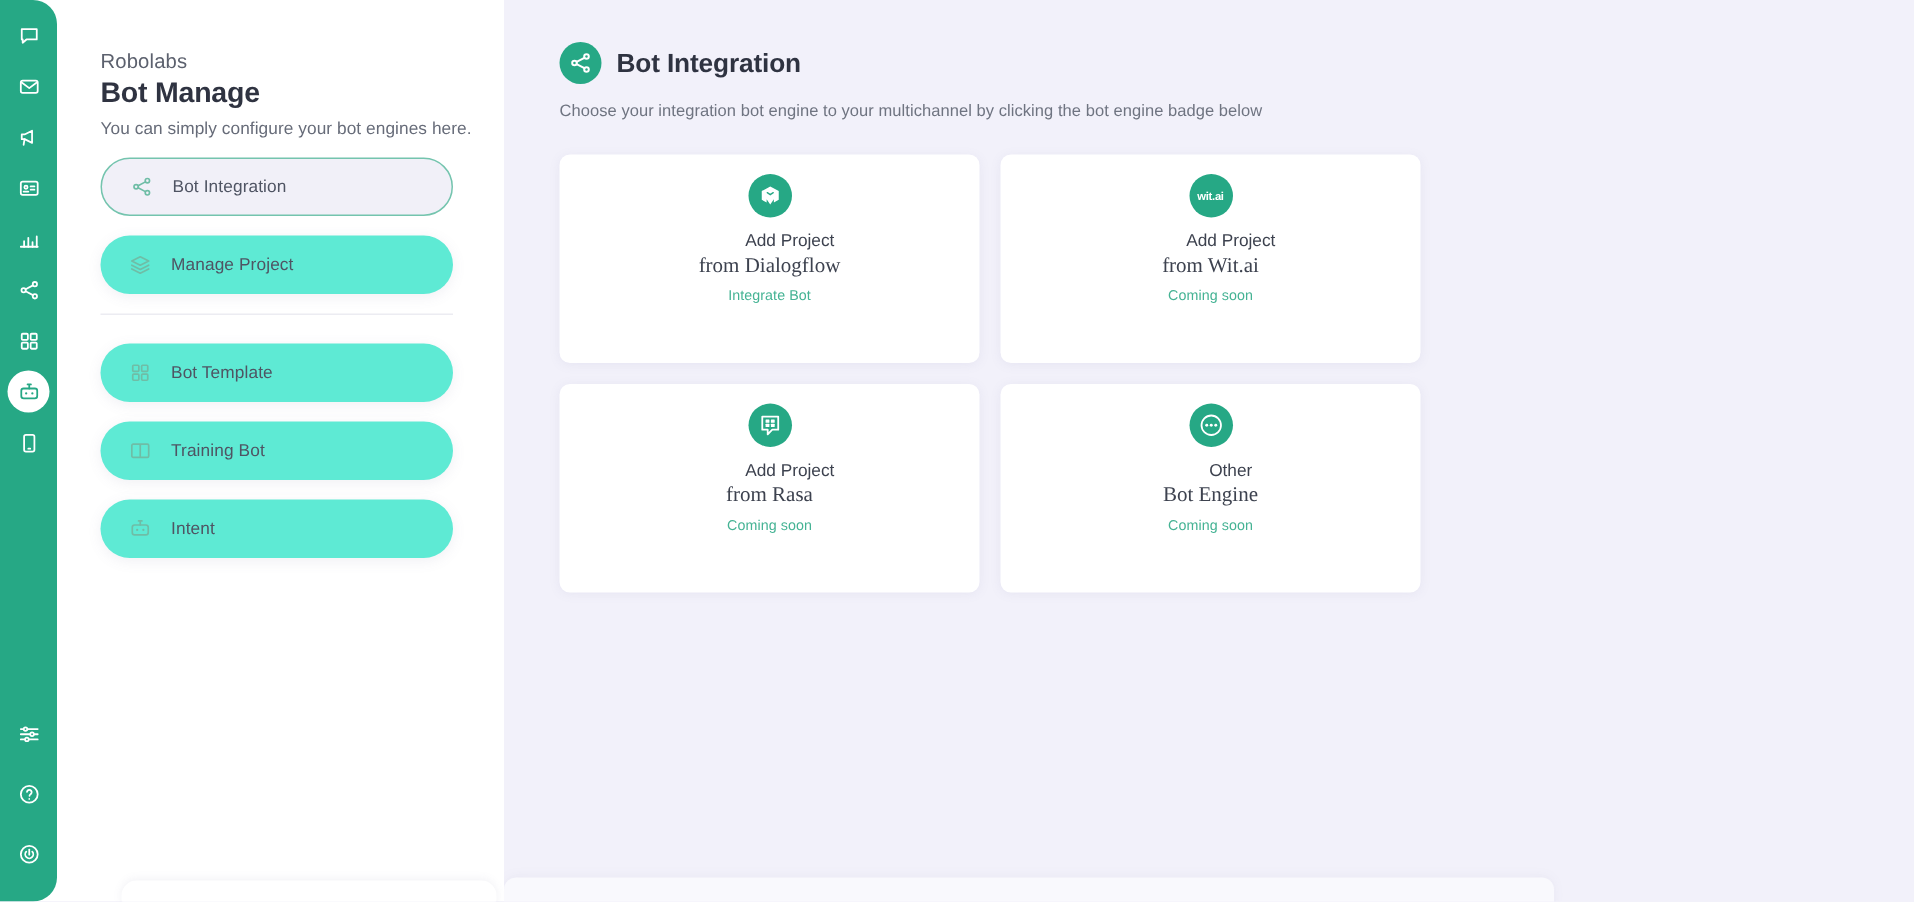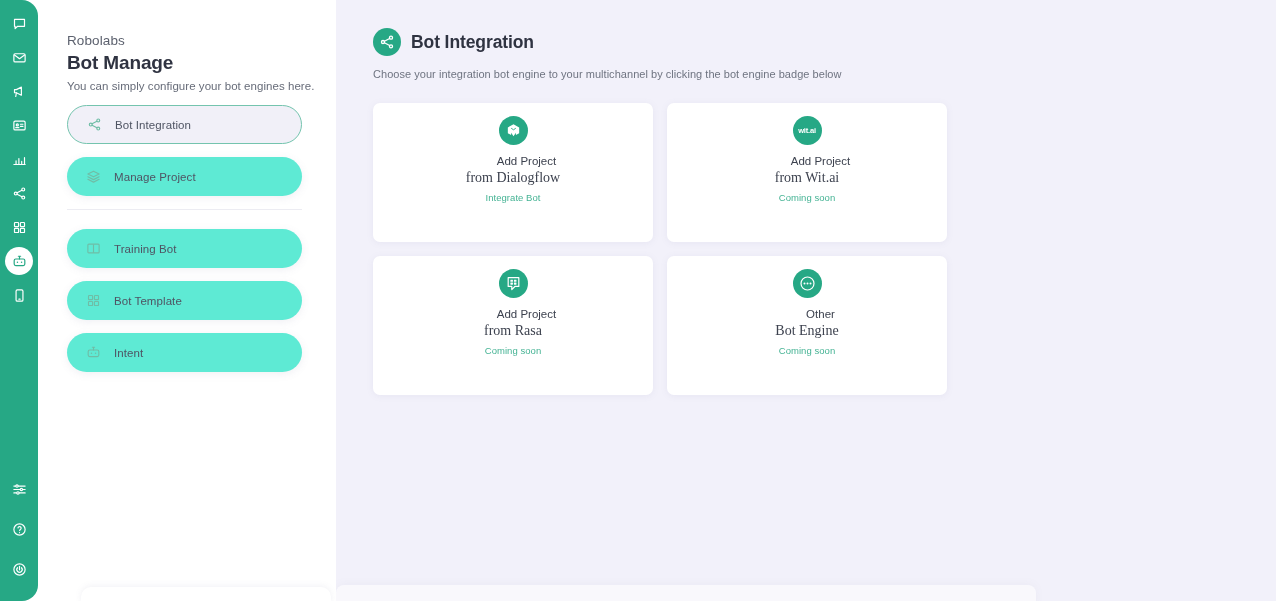--- a/index.html
+++ b/index.html
@@ -432,37 +432,37 @@
       </div>
 
       <div class="menu-divider"></div>
 
       <div class="menu" style="margin-top:0;">
 
 
         <div class="menu-item">
           <span class="menu-icon">
             <svg width="15" height="15" viewBox="0 0 24 24" fill="none" stroke="#6fbda6" stroke-width="1.8" stroke-linecap="round" stroke-linejoin="round">
-              <rect x="3" y="5" width="18" height="14" rx="1.5"></rect>
-              <path d="M12 6v12"></path>
-            </svg>
-          </span>
-          <span class="menu-label">Training Bot</span>
-        </div>
-
-        <div class="menu-item">
-          <span class="menu-icon">
-            <svg width="15" height="15" viewBox="0 0 24 24" fill="none" stroke="#6fbda6" stroke-width="1.8" stroke-linecap="round" stroke-linejoin="round">
               <rect x="4" y="4" width="6.5" height="6.5" rx="1"></rect>
               <rect x="13.5" y="4" width="6.5" height="6.5" rx="1"></rect>
               <rect x="4" y="13.5" width="6.5" height="6.5" rx="1"></rect>
               <rect x="13.5" y="13.5" width="6.5" height="6.5" rx="1"></rect>
             </svg>
           </span>
           <span class="menu-label">Bot Template</span>
+        </div>
+
+        <div class="menu-item">
+          <span class="menu-icon">
+            <svg width="15" height="15" viewBox="0 0 24 24" fill="none" stroke="#6fbda6" stroke-width="1.8" stroke-linecap="round" stroke-linejoin="round">
+              <rect x="3" y="5" width="18" height="14" rx="1.5"></rect>
+              <path d="M12 6v12"></path>
+            </svg>
+          </span>
+          <span class="menu-label">Training Bot</span>
         </div>
 
         <div class="menu-item">
           <span class="menu-icon">
             <svg width="15" height="15" viewBox="0 0 24 24" fill="none" stroke="#6fbda6" stroke-width="1.8" stroke-linecap="round" stroke-linejoin="round">
               <rect x="3.5" y="8" width="17" height="10.5" rx="2.5"></rect>
               <circle cx="8.7" cy="13.2" r="1.2" fill="#6fbda6" stroke="none"></circle>
               <circle cx="15.3" cy="13.2" r="1.2" fill="#6fbda6" stroke="none"></circle>
               <path d="M12 8V4.6M10.2 3.6h3.6"></path>
             </svg>

